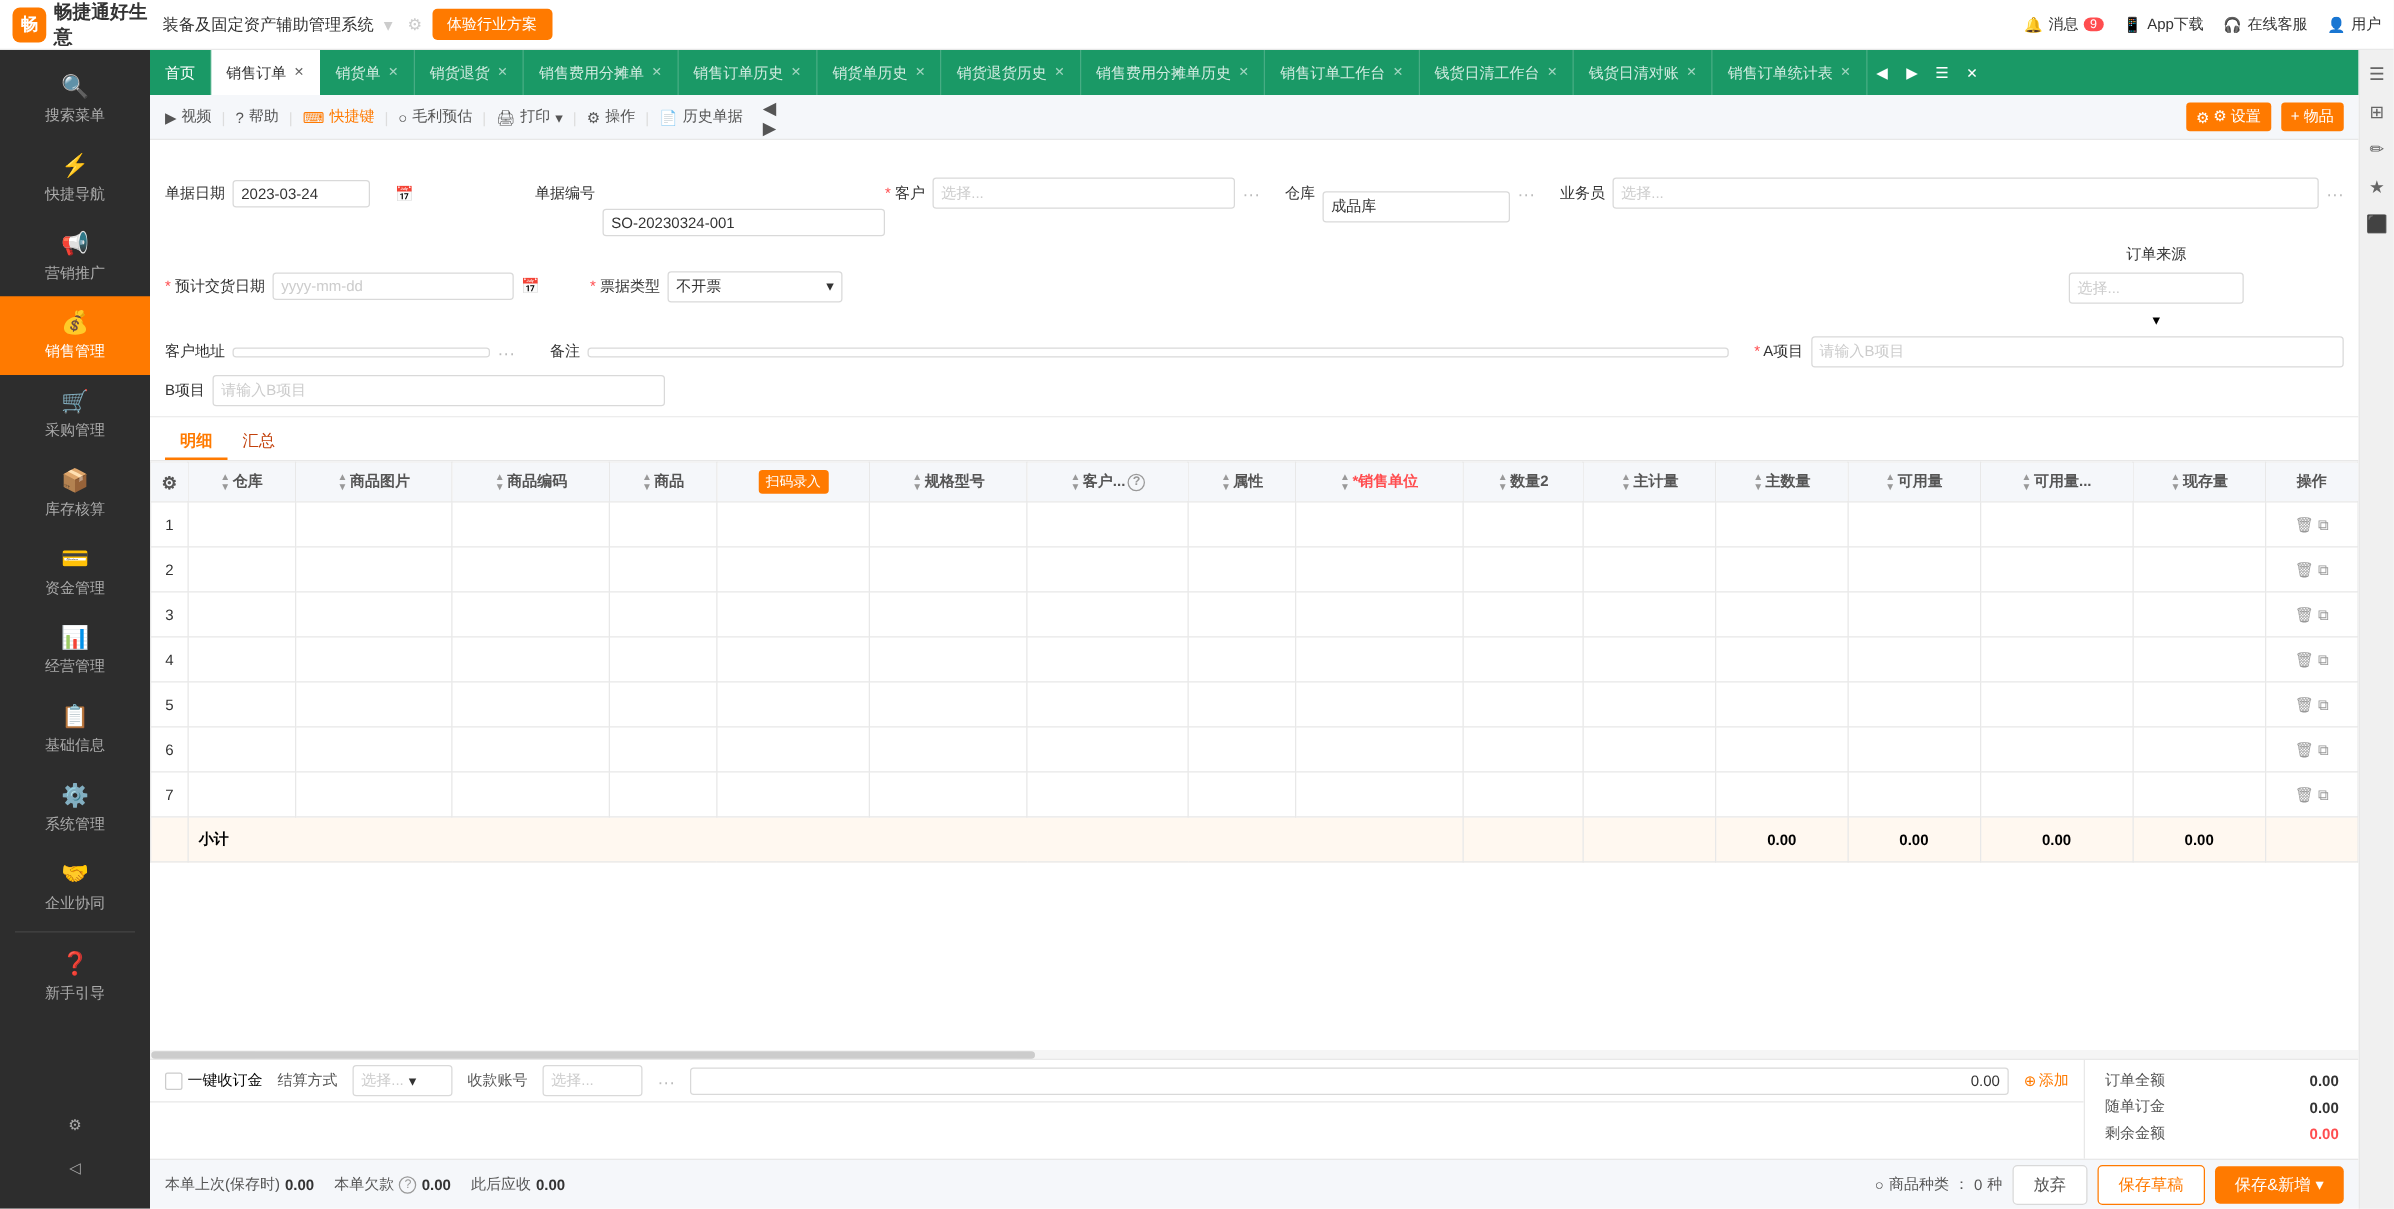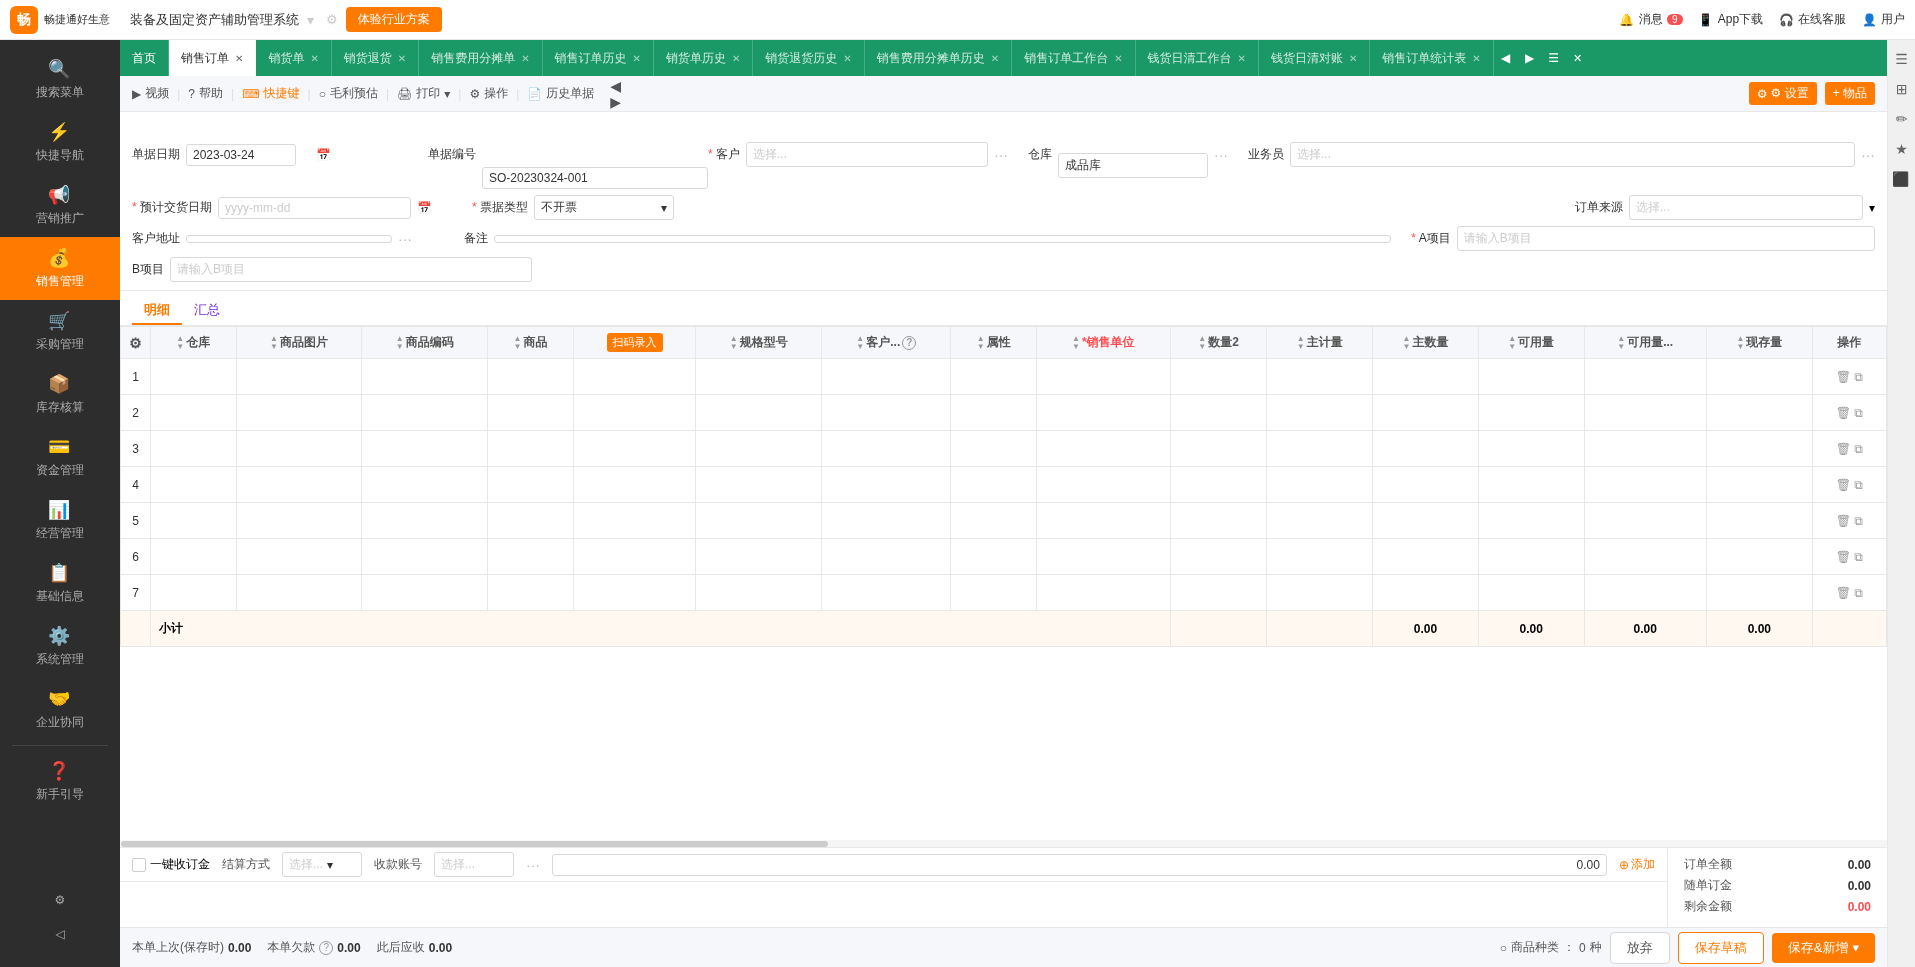--- a/index.html
+++ b/index.html
@@ -28,23 +28,24 @@
       background: #ff7a00;
       border-radius: 6px;
       display: flex;
       align-items: center;
       justify-content: center;
       color: white;
       font-size: 14px;
       font-weight: bold;
     }
     .logo-text {
-      font-size: 11px;
+      font-size: 15px;
       color: #333;
       line-height: 1.3;
+      font-weight: bold;
     }
     .system-title {
       flex: 1;
       font-size: 13px;
       color: #333;
       display: flex;
       align-items: center;
       gap: 8px;
     }
     .industry-btn {
@@ -261,21 +262,21 @@
       align-items: center;
       padding: 6px 12px 0;
       border-bottom: 1px solid #e8e8e8;
       background: #fff;
       flex-shrink: 0;
     }
     .detail-tab {
       padding: 4px 12px;
       cursor: pointer;
       font-size: 13px;
-      color: #6d28d9;
+      color: #c2410c;
       border-bottom: 2px solid transparent;
     }
     .detail-tab.active {
       color: #ff7a00;
       border-bottom: 2px solid #ff7a00;
       font-weight: bold;
     }
 
     
     .grid-container {
@@ -726,34 +727,34 @@
             <span class="form-input input-placeholder" style="min-width:140px;">yyyy-mm-dd</span>
             <span>📅</span>
           </div>
           <div class="form-field" style="margin-left:40px; max-width:300px;">
             <span class="form-label required">票据类型</span>
             <div class="form-select" style="min-width:140px;">
               <span>不开票</span>
               <span style="margin-left:auto;">▾</span>
             </div>
           </div>
-          <div class="form-field" style="margin-left:auto; max-width:300px;">
+          <div class="form-field" style="margin-left:auto; max-width:300px;flex-direction:column;">
             <span class="form-label">订单来源</span>
             <span class="form-input input-placeholder" style="min-width:140px;">选择...</span>
             <span>▾</span>
           </div>
         </div>
 
         <div class="form-row">
           <div class="form-field" style="max-width:280px;">
             <span class="form-label">客户地址</span>
             <span class="form-input" style="min-width:160px;"></span>
             <span class="more-btn">···</span>
           </div>
-          <div class="form-field" style="margin-left:52px; flex:2;">
+          <div class="form-field" style="margin-left:28px; flex:2;">
             <span class="form-label">备注</span>
             <span class="form-input" style="min-width:300px;"></span>
           </div>
           <div class="form-field" style="margin-left:20px;">
             <span class="form-label required">A项目</span>
             <span class="form-input input-placeholder" style="min-width:140px;">请输入B项目</span>
           </div>
         </div>
 
         <div class="form-row">

